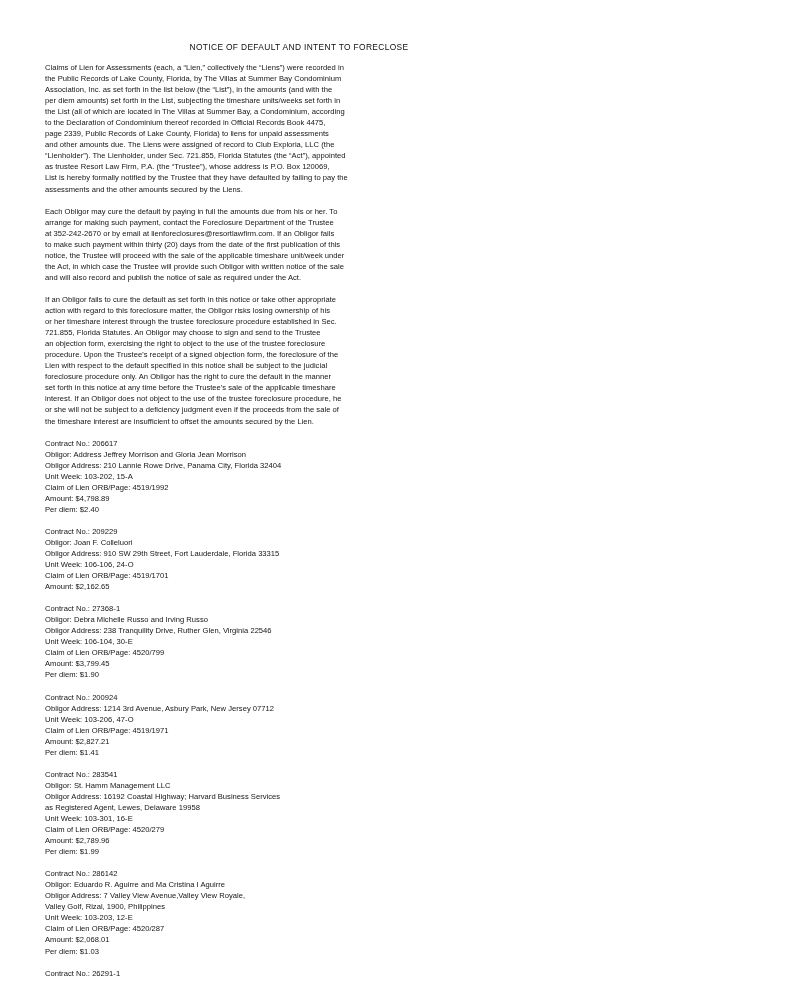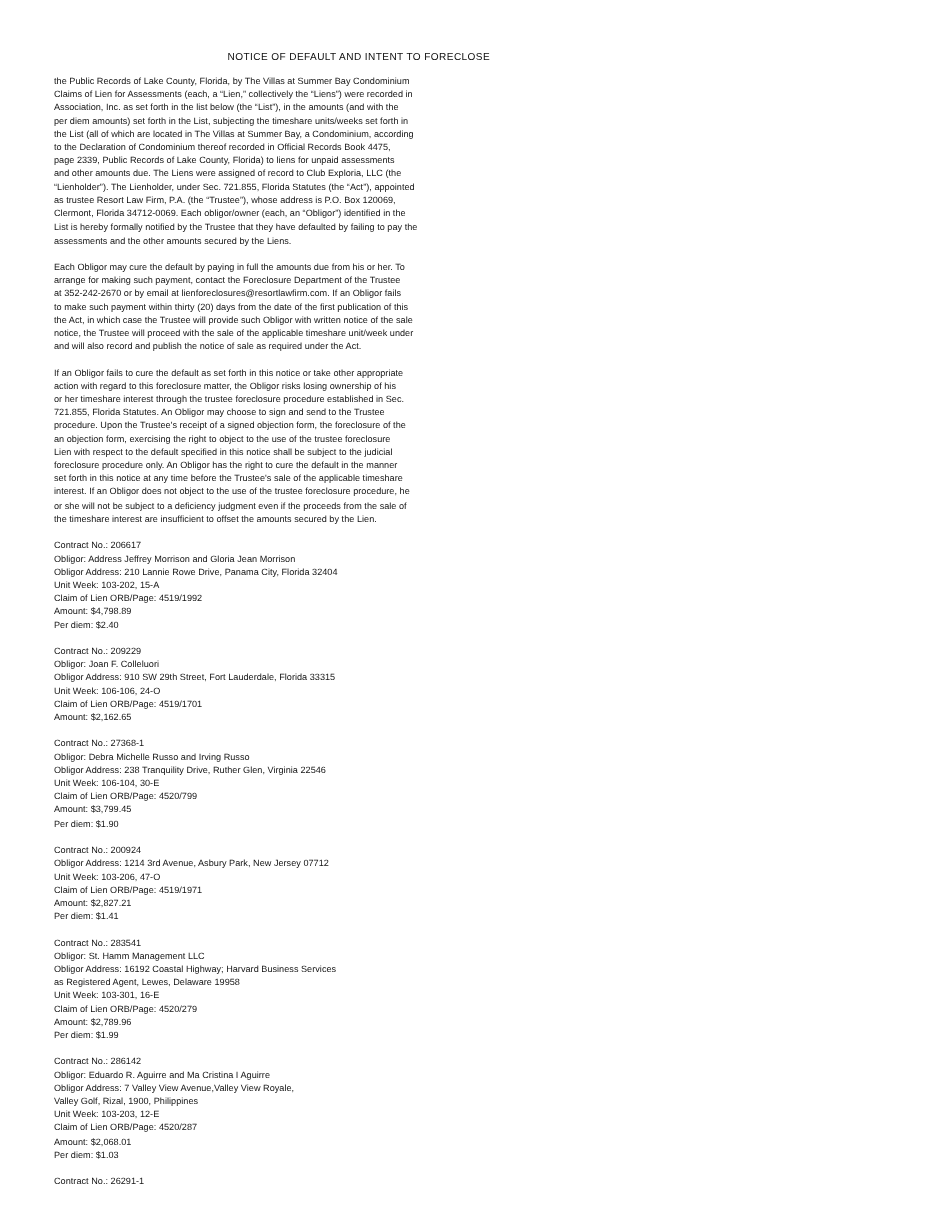--- a/index.html
+++ b/index.html
@@ -71,52 +71,51 @@
 </head>
 <body>
 
 <div class="page">
 
   <div class="doc-title">NOTICE OF DEFAULT AND INTENT TO FORECLOSE</div>
 
   <div class="body-block">
 
     <div class="para">
+      <span class="ln">Claims of Lien for Assessments (each, a “Lien,” collectively the “Liens”) were recorded in</span>
       <span class="ln">the Public Records of Lake County, Florida, by The Villas at Summer Bay Condominium</span>
-      <span class="ln">Claims of Lien for Assessments (each, a “Lien,” collectively the “Liens”) were recorded in</span>
       <span class="ln">Association, Inc. as set forth in the list below (the “List”), in the amounts (and with the</span>
       <span class="ln">per diem amounts) set forth in the List, subjecting the timeshare units/weeks set forth in</span>
       <span class="ln">the List (all of which are located in The Villas at Summer Bay, a Condominium, according</span>
       <span class="ln">to the  Declaration of Condominium thereof recorded in Official Records Book 4475,</span>
       <span class="ln">page 2339, Public Records of Lake County, Florida) to liens for unpaid assessments</span>
       <span class="ln">and other amounts due. The Liens were assigned of record to Club Exploria, LLC (the</span>
       <span class="ln">“Lienholder”). The Lienholder, under Sec. 721.855, Florida Statutes (the “Act”), appointed</span>
       <span class="ln">as trustee Resort Law Firm, P.A. (the “Trustee”), whose address is P.O. Box 120069,</span>
-      <span class="ln">Clermont, Florida 34712-0069. Each obligor/owner (each, an “Obligor”) identified in the</span>
       <span class="ln">List is hereby formally notified by the Trustee that they have defaulted by failing to pay the</span>
       <span class="ln">assessments and the other amounts secured by the Liens.</span>
     </div>
 
     <div class="para">
       <span class="ln">Each Obligor may cure the default by paying in full the amounts due from his or her. To</span>
       <span class="ln">arrange for making such payment, contact the Foreclosure Department of the Trustee</span>
       <span class="ln">at 352-242-2670 or by email at lienforeclosures@resortlawfirm.com. If an Obligor fails</span>
       <span class="ln">to make such payment within thirty (20) days from the date of the first publication of this</span>
+      <span class="ln">notice, the Trustee will proceed with the sale of the applicable timeshare unit/week under</span>
       <span class="ln">the Act, in which case the Trustee will provide such Obligor with written notice of the sale</span>
-      <span class="ln">notice, the Trustee will proceed with the sale of the applicable timeshare unit/week under</span>
       <span class="ln">and will also record and publish the notice of sale as required under the Act.</span>
     </div>
 
     <div class="para">
       <span class="ln">If an Obligor fails to cure the default as set forth in this notice or take other appropriate</span>
       <span class="ln">action with regard to this foreclosure matter, the Obligor risks losing ownership of his</span>
       <span class="ln">or her timeshare interest through the trustee foreclosure procedure established in Sec.</span>
       <span class="ln">721.855, Florida Statutes. An Obligor may choose to sign and send to the Trustee</span>
+      <span class="ln">an objection form, exercising the right to object to the use of the trustee foreclosure</span>
       <span class="ln">procedure. Upon the Trustee's receipt of a signed objection form, the foreclosure of the</span>
-      <span class="ln">an objection form, exercising the right to object to the use of the trustee foreclosure</span>
       <span class="ln">Lien with respect to the default specified in this notice shall be subject to the judicial</span>
       <span class="ln">foreclosure procedure only. An Obligor has the right to cure the default in the manner</span>
       <span class="ln">set forth in this notice at any time before the Trustee's sale of the applicable timeshare</span>
       <span class="ln">interest. If an Obligor does not object to the use of the trustee foreclosure procedure, he</span>
       <span class="ln">or she will not be subject to a deficiency judgment even if the proceeds from the sale of</span>
       <span class="ln">the timeshare interest are insufficient to offset the amounts secured by the Lien.</span>
     </div>
 
     <div class="records">
 

